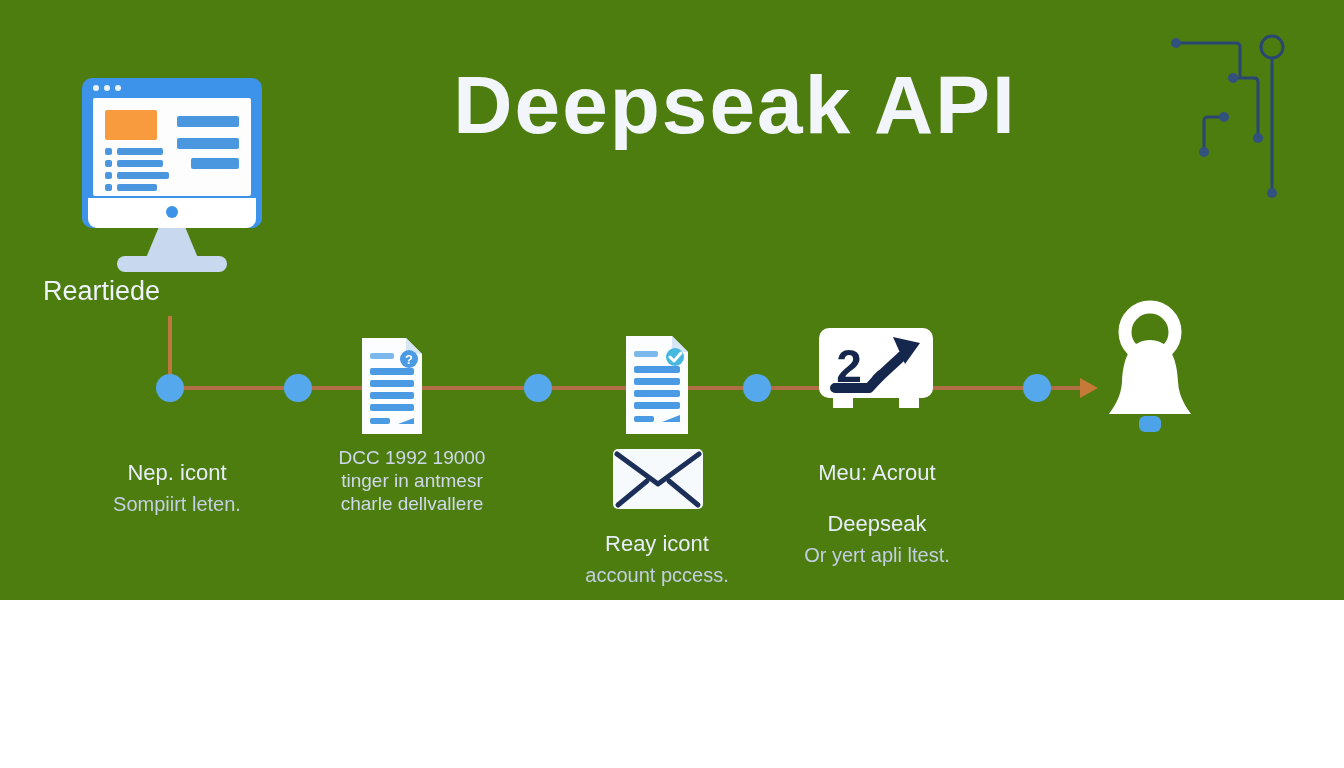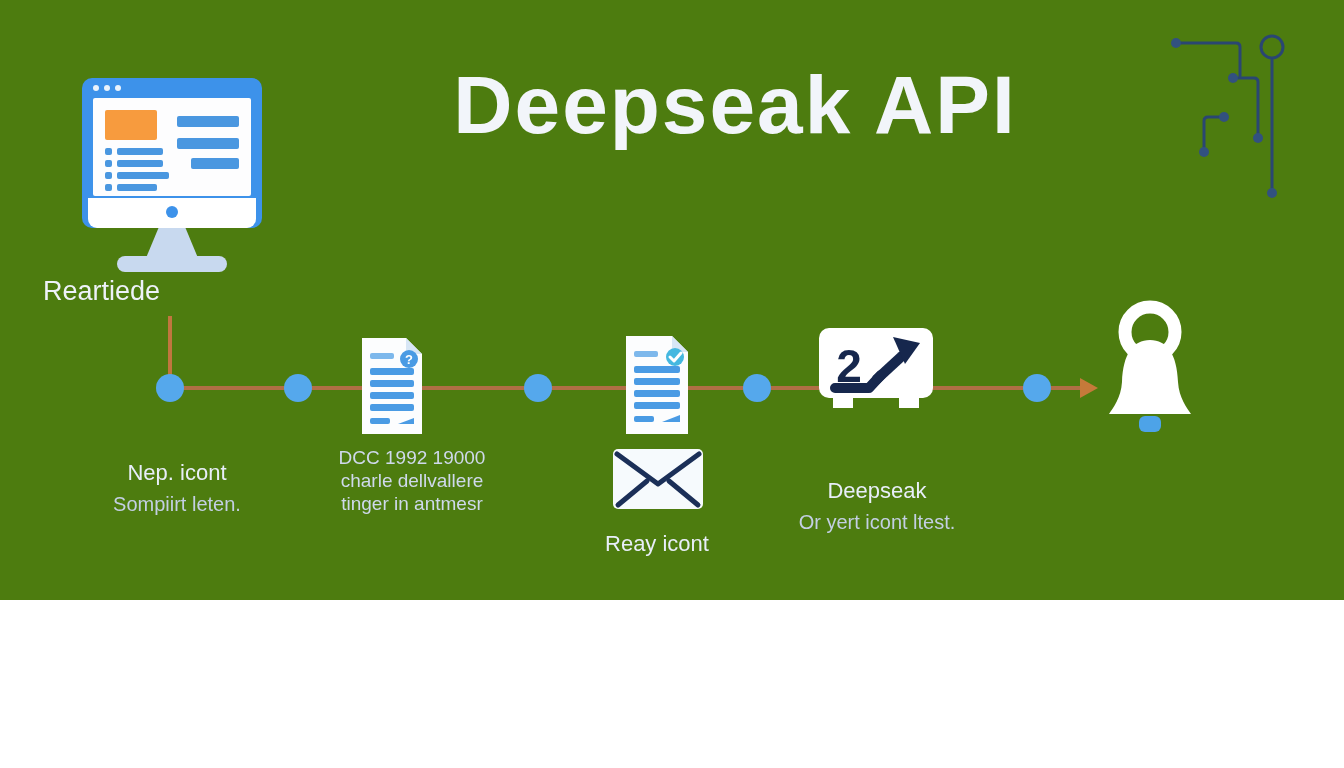--- a/index.html
+++ b/index.html
@@ -174,30 +174,32 @@
     <rect x="36" y="120" width="22" height="16" rx="6" fill="#4da3e8"></rect>
   </svg>
 
   <div class="step-label col1">
     <p class="st-title">Nep. icont</p>
     <p class="st-sub">Sompiirt leten.</p>
   </div>
 
   <div class="step-label col2">
     <div>DCC 1992 19000</div>
+    <div>tinger in antmesr</div>
     <div>charle dellvallere</div>
-    <div>tinger in antmesr</div>
   </div>
 
   <div class="step-label col3">
     <p class="st-title">Reay icont</p>
+    <p class="st-sub">account pccess.</p>
   </div>
 
   <div class="step-label col4">
+    <p class="st-title">Meu: Acrout</p>
     <div class="st-gap"></div>
     <p class="st-title">Deepseak</p>
-    <p class="st-sub">Or yert icont ltest.</p>
+    <p class="st-sub">Or yert apli ltest.</p>
   </div>
 
   <div class="step-label col5">
   </div>
 
 </div>
 
 </body></html>

